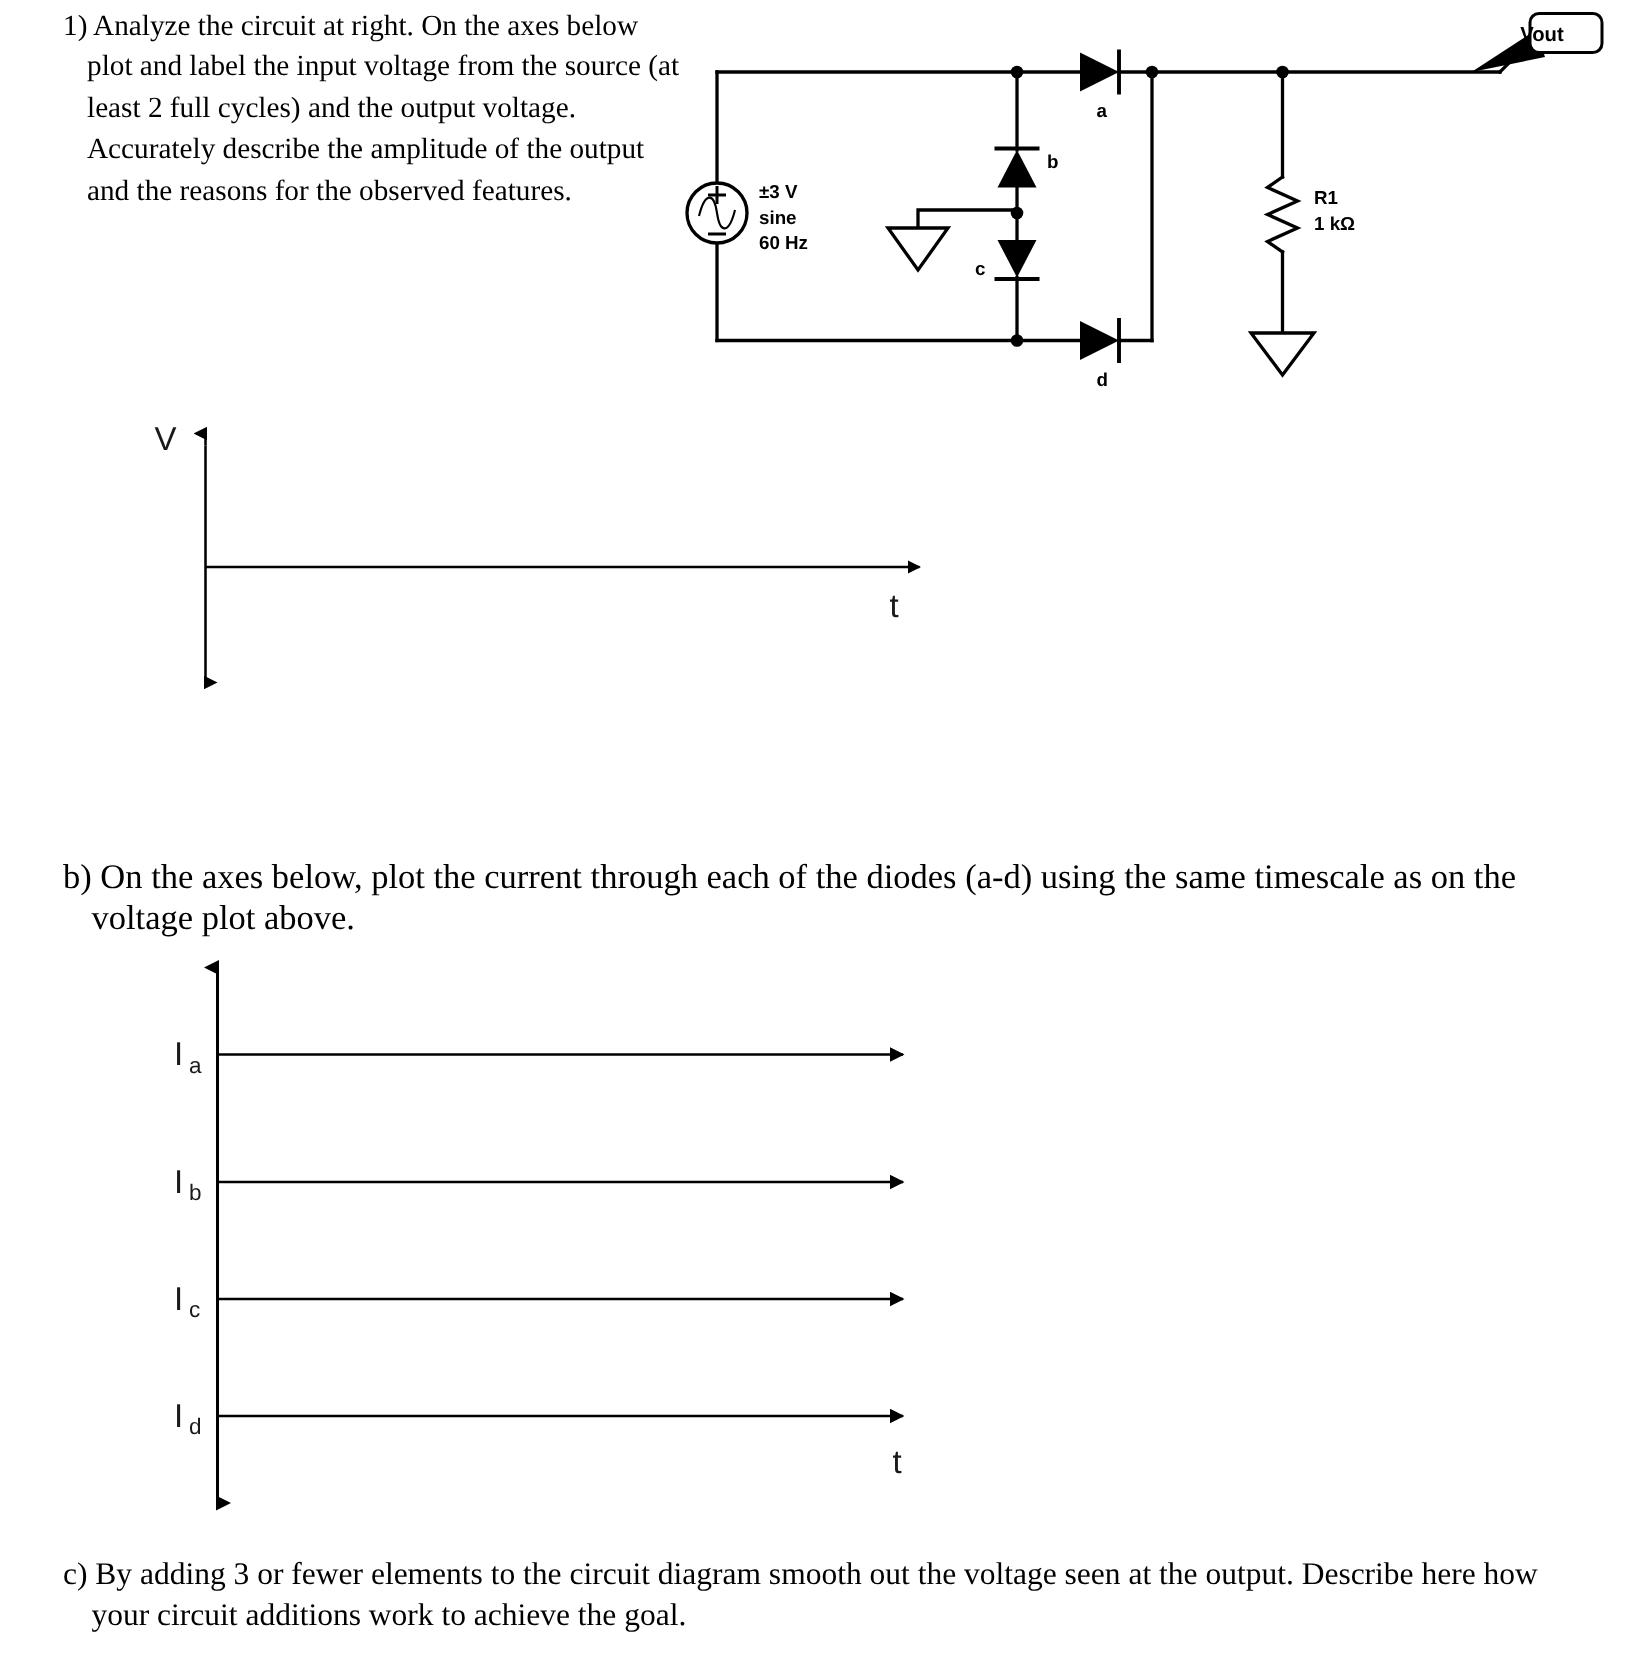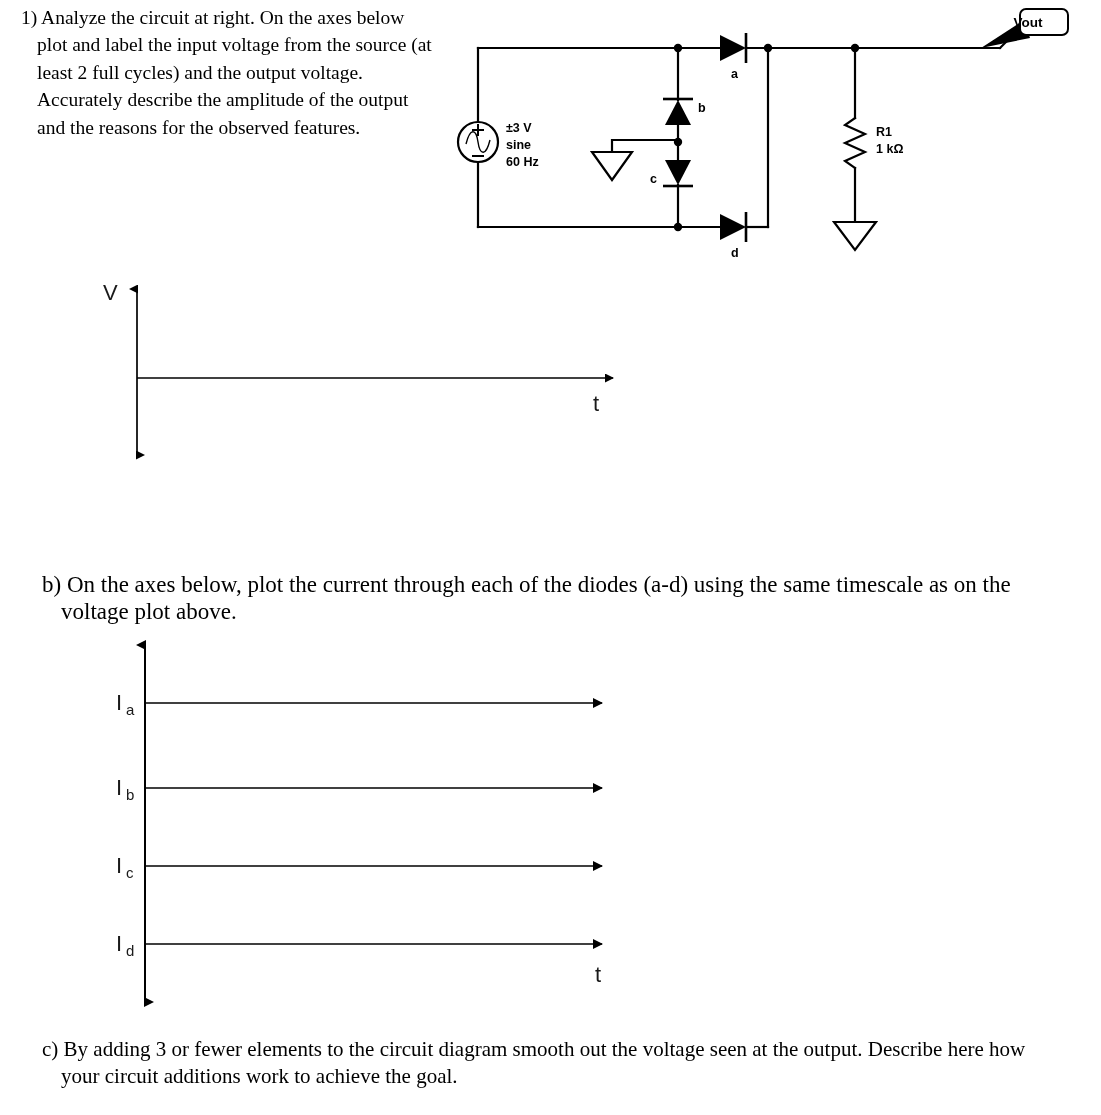--- a/index.html
+++ b/index.html
@@ -13,21 +13,21 @@
     position: relative;
     font-family: "Liberation Serif", serif;
     color: #000000;
     overflow: hidden;
   }
 
   .abs { position: absolute; }
 
   
   #q1-text {
-    left: 21px;
+    left: 42px;
     top: 4px;
     width: 400px;
     font-size: 19.5px;
     line-height: 27.4px;
     text-indent: -16px;
     padding-left: 16px;
     font-family: "Liberation Serif", serif;
   }
   #part-b-text {
     left: 42px;

